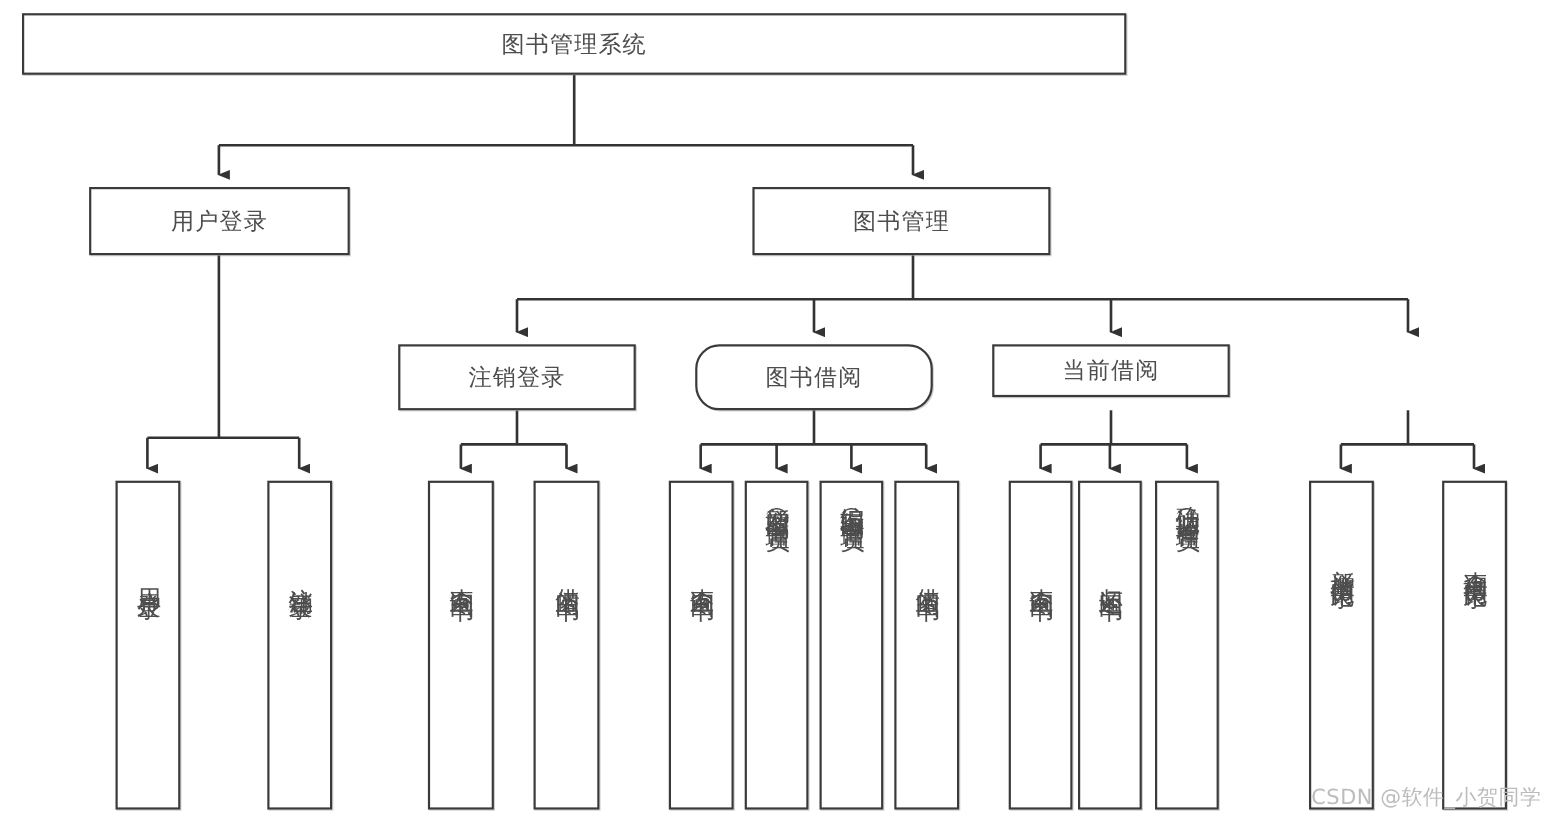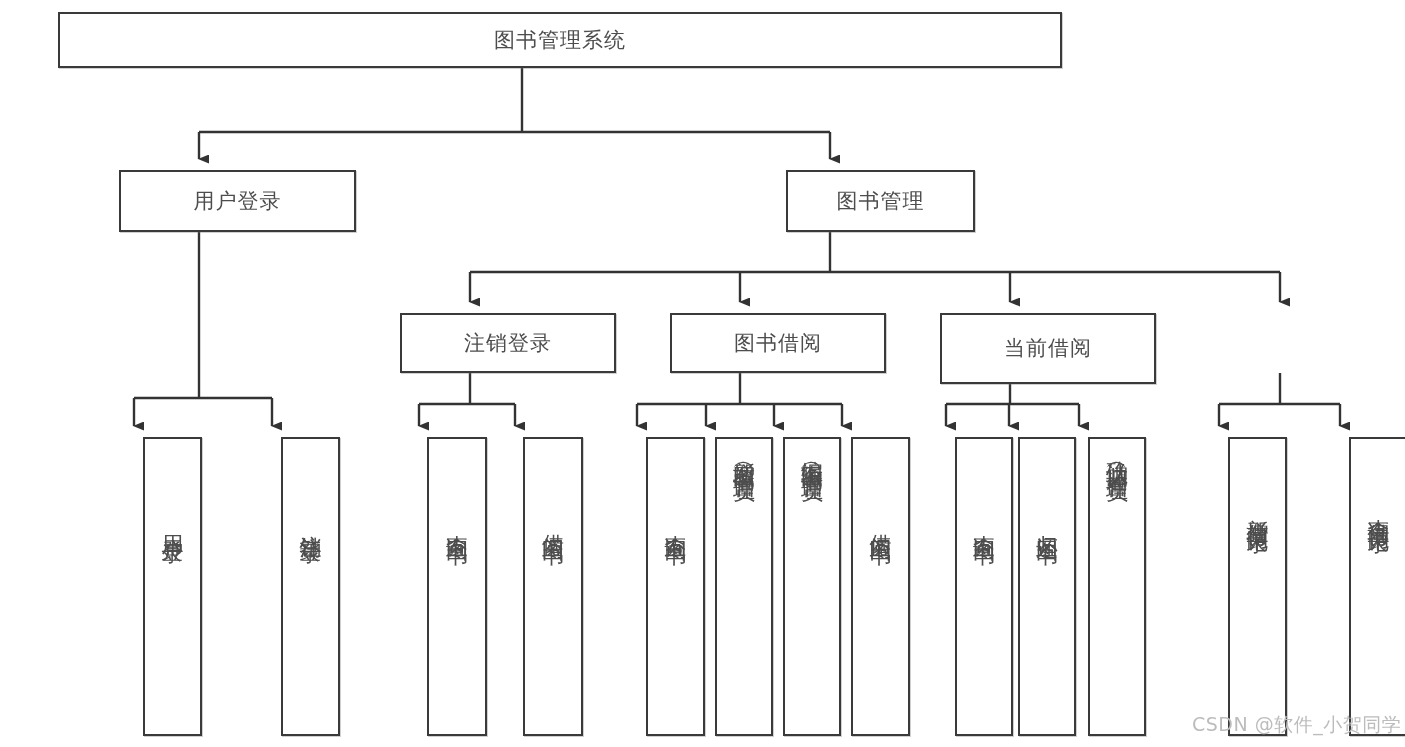--- a/index.html
+++ b/index.html
@@ -26,21 +26,20 @@
   .node {
     position: absolute;
     box-sizing: border-box;
     background: #ffffff;
     border: 2px solid #3a3a3a;
     display: flex;
     align-items: center;
     justify-content: center;
     color: #4a4a4a;
     box-shadow: 1px 1px 0 rgba(120,120,120,0.35);
-    margin-left: 38px;
   }
   .node-label {
     display: block;
     line-height: 1.18;
     letter-spacing: 1px;
     color: #4d4d4d;
     text-align: center;
     white-space: pre;
   }
   .h-node .node-label {
@@ -129,31 +128,31 @@
     </g>
   </svg>
 
   <div class="node h-node" style="left:20px; top:12px; width:1004px; height:56px;">
     <span class="node-label">图书管理系统</span>
   </div>
 
   <div class="node h-node" style="left:81px; top:170px; width:237px; height:62px;">
     <span class="node-label">用户登录</span>
   </div>
-  <div class="node h-node" style="left:748px; top:170px; width:189px; height:62px;">
+  <div class="node h-node" style="left:684px; top:170px; width:271px; height:62px;">
     <span class="node-label">图书管理</span>
   </div>
 
   <div class="node h-node" style="left:362px; top:313px; width:216px; height:60px;">
     <span class="node-label">注销登录</span>
   </div>
-  <div class="node h-node" style="left:632px; top:313px; width:216px; height:60px;">
+  <div class="node h-node" style="left:632px; top:313px; width:216px; height:60px;border-radius:22px;">
     <span class="node-label">图书借阅</span>
   </div>
-  <div class="node h-node" style="left:902px; top:313px; width:216px; height:71px;">
+  <div class="node h-node" style="left:902px; top:313px; width:216px; height:48px;">
     <span class="node-label">当前借阅</span>
   </div>
 
   <div class="node v-node pad-top" style="left:105px; top:437px; width:59px; height:299px;">
     <span class="node-label">用户登录</span>
   </div>
   <div class="node v-node pad-top" style="left:243px; top:437px; width:59px; height:299px;">
     <span class="node-label">注销登录</span>
   </div>
 

